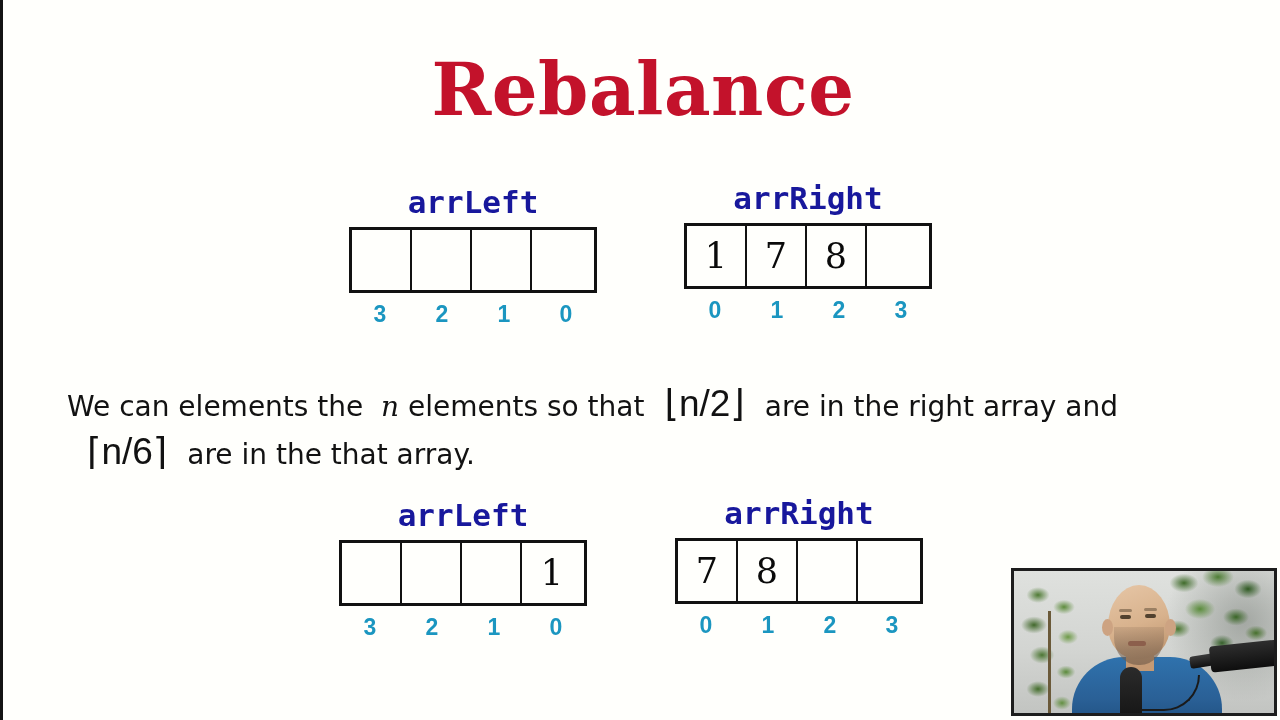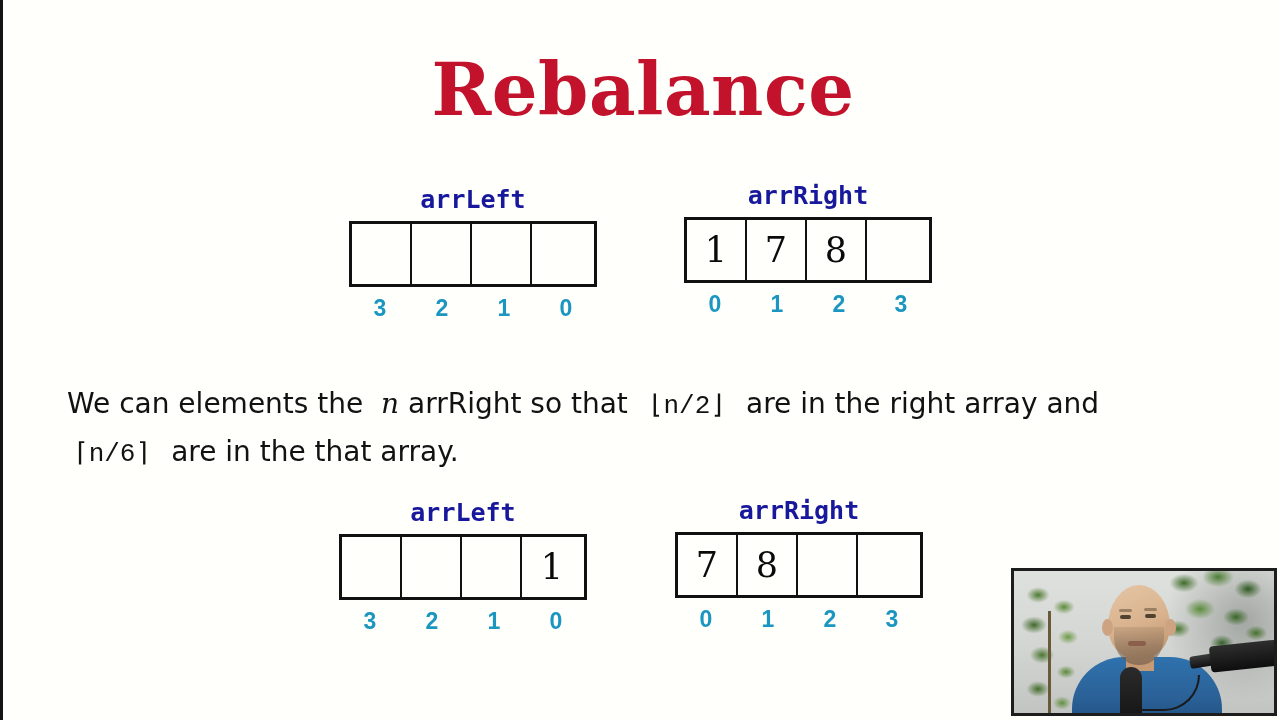--- a/index.html
+++ b/index.html
@@ -35,21 +35,21 @@
   }
 
   
   .array-group {
     position: absolute;
   }
   .array-label {
     text-align: center;
     font-family: "DejaVu Sans Mono", monospace;
     font-weight: bold;
-    font-size: 25px;
+    font-size: 31px;
     line-height: 1;
     color: #18189c;
     margin-bottom: 9px;
     white-space: nowrap;
   }
   .array-boxes {
     display: flex;
     border: 3px solid #111111;
     background: #fffffc;
     box-sizing: content-box;
@@ -99,22 +99,22 @@
     font-size: 28px;
     line-height: 45px;
     color: #121212;
   }
   .math {
     font-family: "DejaVu Serif", serif;
     font-style: italic;
     font-size: 28px;
   }
   .mathbox {
-    font-family: Liberation Mono, monospace;
-    font-size: 26px;
+    font-family: Liberation Sans, sans-serif;
+    font-size: 37px;
     font-style: normal;
     white-space: nowrap;
     padding: 0 6px;
   }
   .sp { display: inline-block; width: 14px; }
 
   
   #webcam {
     position: absolute;
     left: 1008px;
@@ -255,21 +255,21 @@
     <div class="index-row">
       <div class="index-cell">0</div>
       <div class="index-cell">1</div>
       <div class="index-cell">2</div>
       <div class="index-cell">3</div>
     </div>
   </div>
 
   <div id="body-text">
     <span>We can elements the</span>
-    <span class="math sp-pad">&nbsp;</span><span class="math">n</span>&nbsp;<span>arrRight so that</span><span class="sp"></span><span class="mathbox">⌊n/2⌋</span><span class="sp"></span><span>are in the right array and</span><span class="sp"></span><span class="mathbox">⌈n/6⌉</span><span class="sp"></span><span>are in the that array.</span>
+    <span class="math sp-pad">&nbsp;</span><span class="math">n</span>&nbsp;<span>elements so that</span><span class="sp"></span><span class="mathbox">⌊n/2⌋</span><span class="sp"></span><span>are in the right array and</span><span class="sp"></span><span class="mathbox">⌈n/6⌉</span><span class="sp"></span><span>are in the that array.</span>
   </div>
 
   <div class="array-group" id="grp-left-bot">
     <div class="array-label">arrLeft</div>
     <div class="array-boxes">
       <div class="cell"></div>
       <div class="cell"></div>
       <div class="cell"></div>
       <div class="cell">1</div>
     </div>

